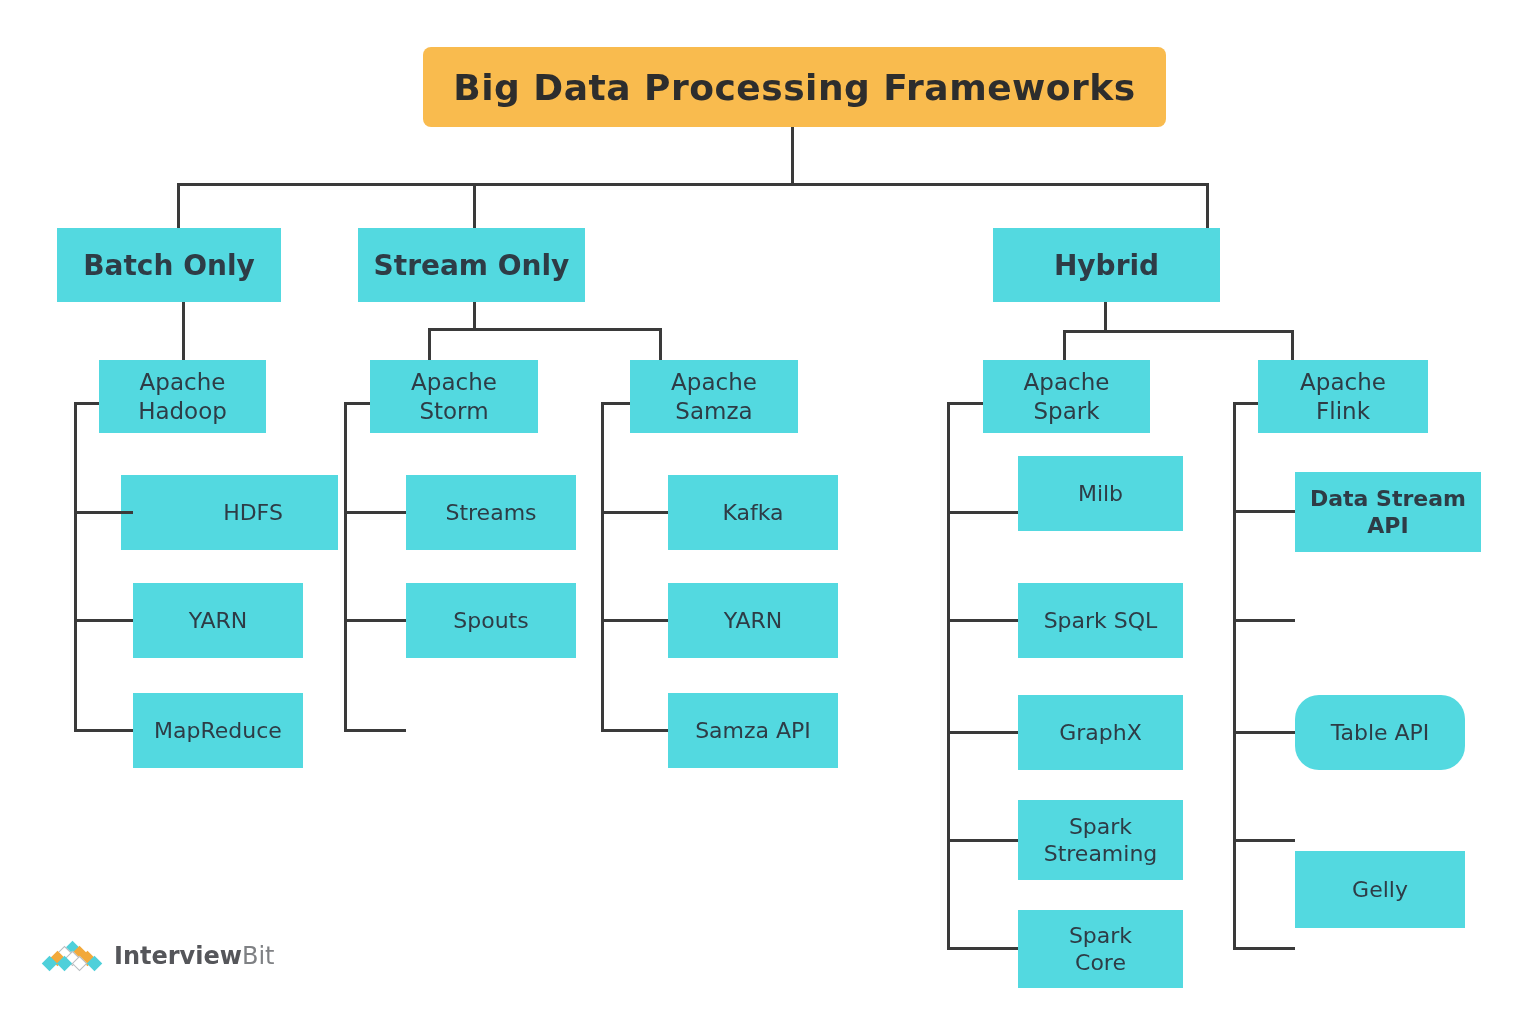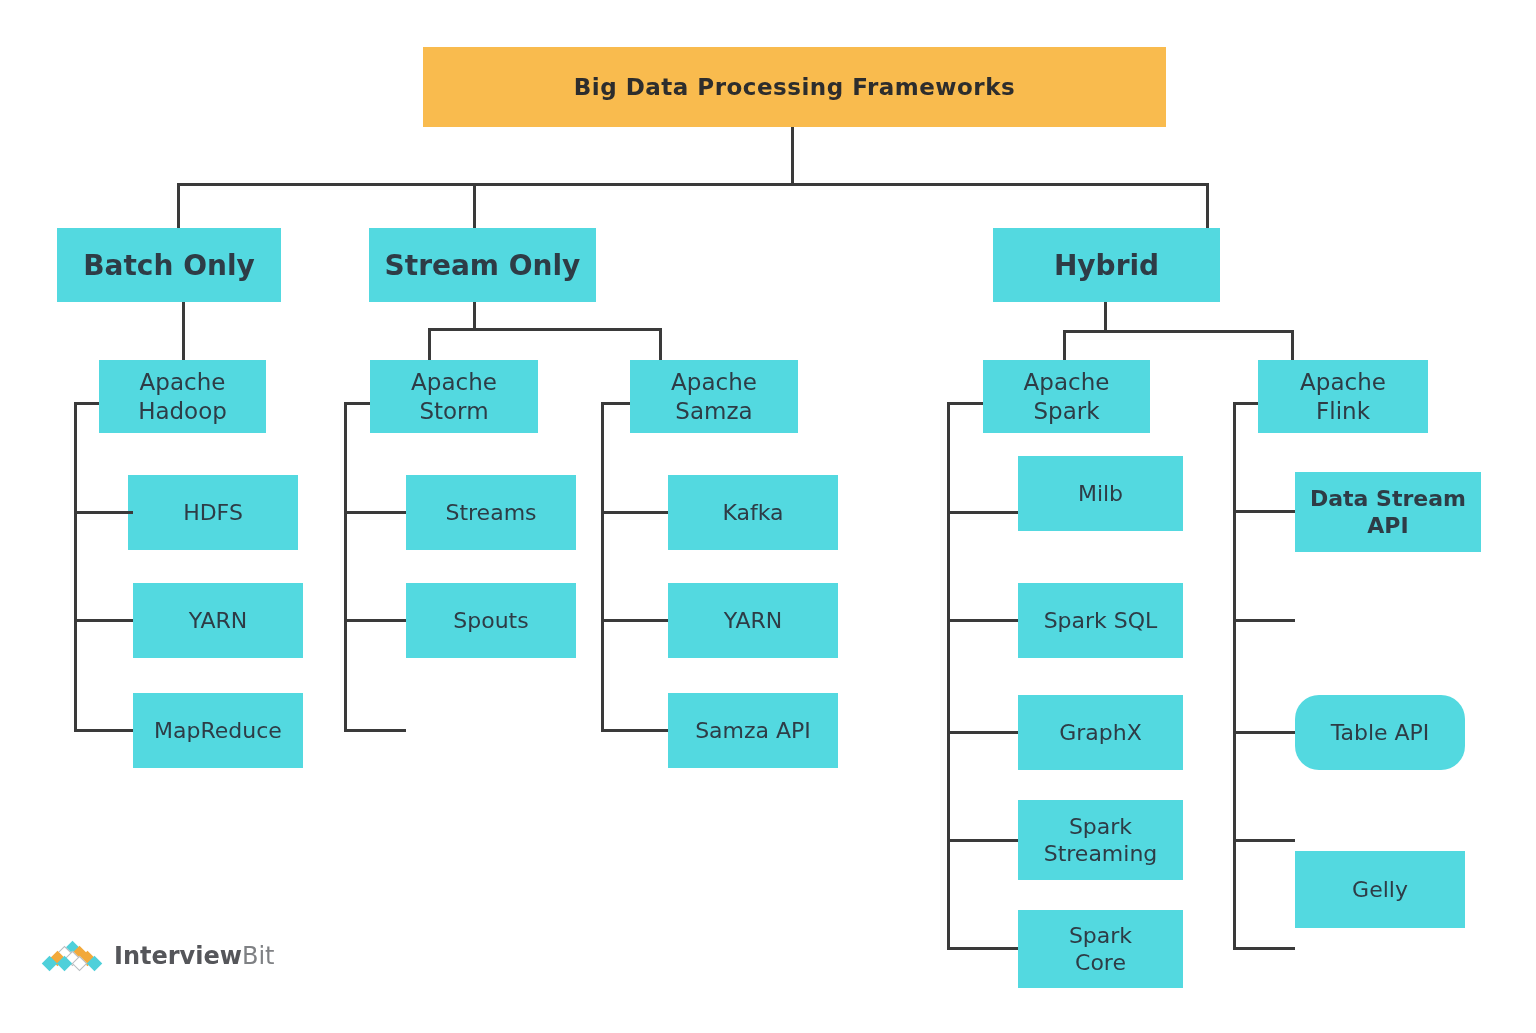--- a/index.html
+++ b/index.html
@@ -7,22 +7,23 @@
     width:1536px;height:1033px;background:#ffffff;position:relative;
     font-family:"DejaVu Sans","Liberation Sans",sans-serif;overflow:hidden;
   }
   .canvas{position:absolute;inset:0;}
   .box{
     position:absolute;display:flex;align-items:center;justify-content:center;
     text-align:center;background:var(--cyan,#53d9e0);color:var(--text,#2e3c46);
     white-space:pre-line;line-height:1.25;
   }
   .title-box{
-    background:var(--orange,#f9bb4e);color:#2d2d2d;font-weight:700;font-size:23px;
+    background:var(--orange,#f9bb4e);color:#2d2d2d;font-weight:700;font-size:36px;
     letter-spacing:0.5px;
+    border-radius:8px;
   }
   .cat{font-size:28px;font-weight:700;}
   .fw{font-size:23px;font-weight:400;}
   .comp{font-size:22px;font-weight:400;}
   .line{position:absolute;background:var(--line,#3a3a3a);}
   
   .logo{position:absolute;left:44px;top:942px;display:flex;align-items:center;gap:14px;}
   .pyramid{display:flex;flex-direction:column;align-items:center;}
   .pyr-row{display:flex;gap:4px;}
   .pyr-row + .pyr-row{margin-top:-6px;}
@@ -35,35 +36,35 @@
   .logo-text .secondary{font-weight:400;color:#7f8184;}
 </style>
 </head>
 <body style="--cyan: #53d9e0; --orange: #f9bb4e; --line: #3a3a3a; --text: #2e3c46; --logo-cyan: #4fd0da; --logo-orange: #f2a93b;">
 
 <div class="canvas">
 
   <div class="box title-box" style="left:423px;top:47px;width:743px;height:80px;">Big Data Processing Frameworks</div>
 
   <div class="box cat" style="left:57px;top:228px;width:224px;height:74px;">Batch Only</div>
-  <div class="box cat" style="left:369px;top:228px;width:227px;height:74px;">Stream Only</div>
+  <div class="box cat" style="left:358px;top:228px;width:227px;height:74px;">Stream Only</div>
   <div class="box cat" style="left:993px;top:228px;width:227px;height:74px;">Hybrid</div>
 
   <div class="box fw" style="left:99px;top:360px;width:167px;height:73px;">Apache
 Hadoop</div>
   <div class="box fw" style="left:370px;top:360px;width:168px;height:73px;">Apache
 Storm</div>
   <div class="box fw" style="left:630px;top:360px;width:168px;height:73px;">Apache
 Samza</div>
   <div class="box fw" style="left:983px;top:360px;width:167px;height:73px;">Apache
 Spark</div>
   <div class="box fw" style="left:1258px;top:360px;width:170px;height:73px;">Apache
 Flink</div>
 
-  <div class="box comp" style="left:128px;top:475px;width:170px;height:75px;">HDFS</div>
+  <div class="box comp" style="left:121px;top:475px;width:170px;height:75px;padding-left:47px;">HDFS</div>
   <div class="box comp" style="left:133px;top:583px;width:170px;height:75px;">YARN</div>
   <div class="box comp" style="left:133px;top:693px;width:170px;height:75px;">MapReduce</div>
 
   <div class="box comp" style="left:406px;top:475px;width:170px;height:75px;">Streams</div>
   <div class="box comp" style="left:406px;top:583px;width:170px;height:75px;">Spouts</div>
 
   <div class="box comp" style="left:668px;top:475px;width:170px;height:75px;">Kafka</div>
   <div class="box comp" style="left:668px;top:583px;width:170px;height:75px;">YARN</div>
   <div class="box comp" style="left:668px;top:693px;width:170px;height:75px;">Samza API</div>
 

